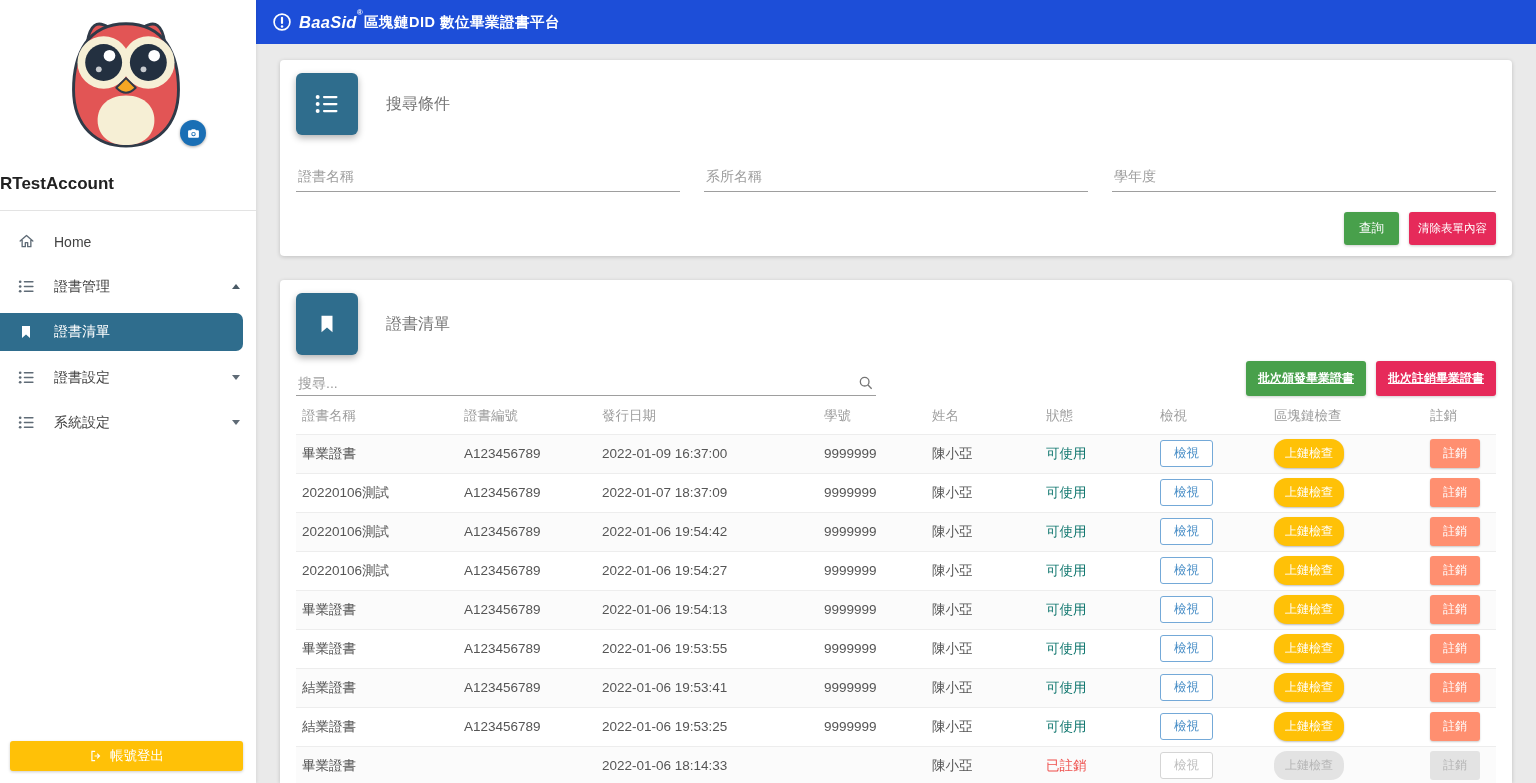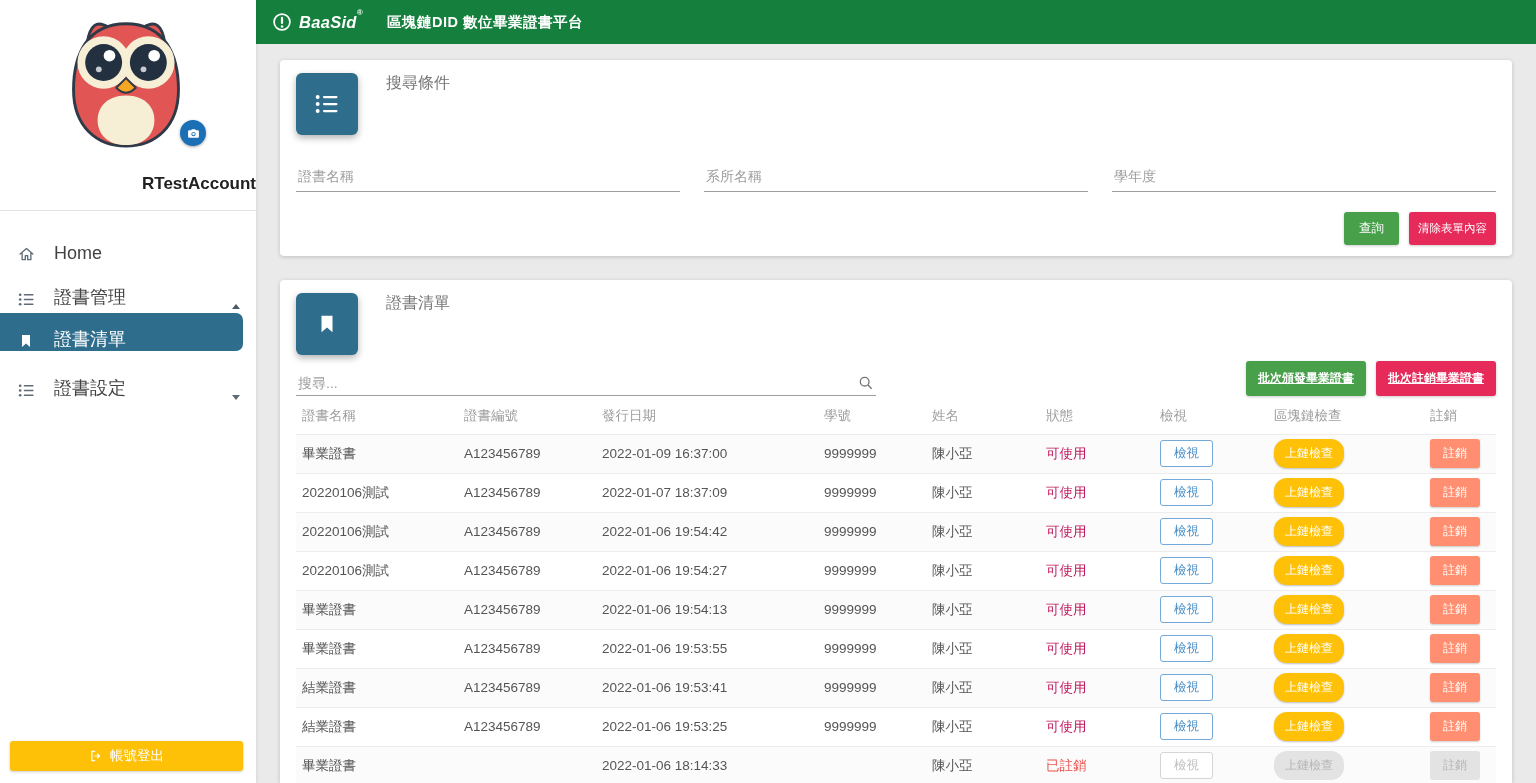--- a/index.html
+++ b/index.html
@@ -7,49 +7,49 @@
   body { font-family:"Liberation Sans","DejaVu Sans",sans-serif; background:#eaeaea; }
 
   .app { display:flex; width:1536px; height:783px; }
 
   
   .sidebar { width:256px; flex:none; background:#fff; position:relative; box-shadow:1px 0 3px rgba(0,0,0,.08); z-index:5; }
   .avatar-wrap { width:140px; height:150px; margin:8px auto 0; position:relative; }
   .camera-badge { position:absolute; right:-8px; bottom:12px; width:26px; height:26px; border-radius:50%;
                   background:#1a6fb5; border:none; display:flex; align-items:center; justify-content:center;
                   box-shadow:0 1px 3px rgba(0,0,0,.35); cursor:pointer; }
-  .account-name { text-align:right; font-weight:bold; font-size:17px; color:#212121; margin-top:16px; }
+  .account-name { text-align:left; font-weight:bold; font-size:17px; color:#212121; margin-top:16px; }
   .sidebar-divider { border:none; border-top:1px solid #e3e3e3; margin-top:16px; }
 
   .nav { margin-top:8px; }
-  .nav-item { height:45px; display:flex; align-items:flex-end; padding:0 16px; font-size:18px; color:#424242; cursor:pointer; }
+  .nav-item { height:45px; display:flex; align-items:center; padding:0 16px; font-size:14px; color:#424242; cursor:pointer; }
   .nav-item .nav-icon { width:20px; height:20px; color:#5f6b76; flex:none; display:flex; align-items:center; justify-content:center; }
   .nav-item .nav-label { margin-left:18px; }
   .nav-item.active { height:38px; margin:4px 13px 4px 0; border-radius:0 7px 7px 0;
                      background:#2f6d8d; color:#fff; }
   .nav-item.active .nav-icon { color:#fff; }
   .caret { margin-left:auto; width:0; height:0; border-left:4.5px solid transparent; border-right:4.5px solid transparent; }
   .caret-down { border-top:5.5px solid #5f6b76; }
   .caret-up { border-bottom:5.5px solid #4a5a66; }
 
   .logout-btn { position:absolute; left:10px; right:13px; bottom:12px; height:30px; background:#ffc107; border:none;
                 border-radius:3px; color:#fff; font-size:13.5px; display:flex; align-items:center; justify-content:center;
                 gap:7px; cursor:pointer; box-shadow:0 1px 3px rgba(0,0,0,.2); font-family:inherit; }
 
   
   .main { flex:1; display:flex; flex-direction:column; background:#eaeaea; overflow:hidden; }
-  .topbar { height:44px; flex:none; background:#15803d; color:#fff; display:flex; align-items:center; padding:8px 16px; }
+  .topbar { height:44px; flex:none; background:#1d4ed8; color:#fff; display:flex; align-items:center; padding:8px 16px; }
   .brand { display:flex; align-items:center; gap:7px; }
   .brand-name { font-style:italic; font-weight:bold; font-size:16.5px; letter-spacing:.3px; }
   .brand-mark { font-size:8px; vertical-align:top; position:relative; top:-5px; }
-  .app-title { margin-left:24px; font-weight:bold; font-size:14.5px; letter-spacing:.5px; }
+  .app-title { margin-left:1px; font-weight:bold; font-size:14.5px; letter-spacing:.5px; }
 
   .content { flex:1; padding:16px 24px 0; display:flex; flex-direction:column; gap:24px; overflow:hidden; }
   .card { background:#fff; border-radius:4px; box-shadow:0 1px 4px rgba(0,0,0,.18); padding:13px 16px 16px; }
-  .card-head { display:flex; }
+  .card-head { display:flex; align-items:center; }
   .tile { width:62px; height:62px; flex:none; background:#2f6d8d; border-radius:6px; display:flex; align-items:center;
           justify-content:center; color:#fff; box-shadow:0 3px 7px rgba(0,0,0,.3); }
   .card-title { margin-left:28px; color:#757575; font-size:16px; }
 
   
   .search-card { height:196px; flex:none; }
   .fields { display:flex; gap:24px; margin-top:26px; }
   .u-input { flex:1; border:none; border-bottom:1px solid #9e9e9e; background:transparent; padding:7px 2px;
              font-size:14px; color:#424242; outline:none; font-family:inherit; }
   .u-input::placeholder { color:#9e9e9e; }
@@ -65,21 +65,21 @@
   .table-search input { flex:1; border:none; outline:none; font-size:14px; color:#424242; font-family:inherit; background:transparent; }
   .table-search input::placeholder { color:#9e9e9e; }
   .toolbar-spacer { flex:1; }
   .btn-batch { font-size:12px; font-weight:bold; padding:9px 12px;text-decoration:underline; }
   .btn-batch + .btn-batch { margin-left:10px; }
 
   table { width:100%; border-collapse:collapse; table-layout:fixed; margin-top:2px; }
   thead th { height:36px; text-align:left; color:#9e9e9e; font-weight:400; font-size:13.5px; padding:0 6px; }
   tbody td { height:39px; padding:0 6px; font-size:13.5px; color:#555; border-top:1px solid #ededed; vertical-align:middle; }
   tbody tr:nth-child(odd) { background:#fbfbfb; }
-  .status-ok { color:#be185d; }
+  .status-ok { color:#0f766e; }
   .status-revoked { color:#ef5350; }
 
   .btn-view { background:#fff; border:1px solid #74a9d8; color:#4a8fc7; border-radius:3px; padding:4px 13px;
               font-size:12.5px; cursor:pointer; font-family:inherit; }
   .btn-chain { background:#ffc107; border:none; color:#fff; border-radius:13px; padding:6px 11px; font-size:12px;
                cursor:pointer; box-shadow:0 1px 2px rgba(0,0,0,.25); font-family:inherit; }
   .btn-revoke { background:#ff8f70; border:none; color:#fff; border-radius:3px; padding:6px 13px; font-size:12px;
                 cursor:pointer; box-shadow:0 1px 2px rgba(0,0,0,.2); font-family:inherit; }
   .btn-view.is-disabled { border-color:#d5d5d5; color:#c0c0c0; cursor:default; }
   .btn-chain.is-disabled, .btn-revoke.is-disabled { background:#e3e3e3; color:#b5b5b5; box-shadow:none; cursor:default; }
@@ -161,20 +161,34 @@
             <circle cx="4" cy="12" r="1.7"></circle>
               <rect x="8.5" y="11.1" width="12.5" height="1.9" rx=".9"></rect>
             <circle cx="4" cy="18" r="1.7"></circle>
               <rect x="8.5" y="17.1" width="12.5" height="1.9" rx=".9"></rect>
           </svg>
         </span>
         <span class="nav-label">證書設定</span>
         <span class="caret caret-down"></span>
       </div>
 
+      <div class="nav-item">
+        <span class="nav-icon">
+          <svg viewBox="0 0 24 24" width="19" height="19" fill="currentColor">
+            <circle cx="4" cy="6" r="1.7"></circle>
+              <rect x="8.5" y="5.1" width="12.5" height="1.9" rx=".9"></rect>
+            <circle cx="4" cy="12" r="1.7"></circle>
+              <rect x="8.5" y="11.1" width="12.5" height="1.9" rx=".9"></rect>
+            <circle cx="4" cy="18" r="1.7"></circle>
+              <rect x="8.5" y="17.1" width="12.5" height="1.9" rx=".9"></rect>
+          </svg>
+        </span>
+        <span class="nav-label">系統設定</span>
+        <span class="caret caret-down"></span>
+      </div>
     </nav>
 
     <button class="logout-btn">
       <span style="display:flex">
         <svg viewBox="0 0 24 24" width="14" height="14">
             <path d="M10.5 4H5v16h5.5" fill="none" stroke="#fff" stroke-width="2"></path>
           <path d="M14 8l4 4-4 4M9.5 12H18" fill="none" stroke="#fff" stroke-width="2"></path>
           </svg>
       </span>
       <span>帳號登出</span>

